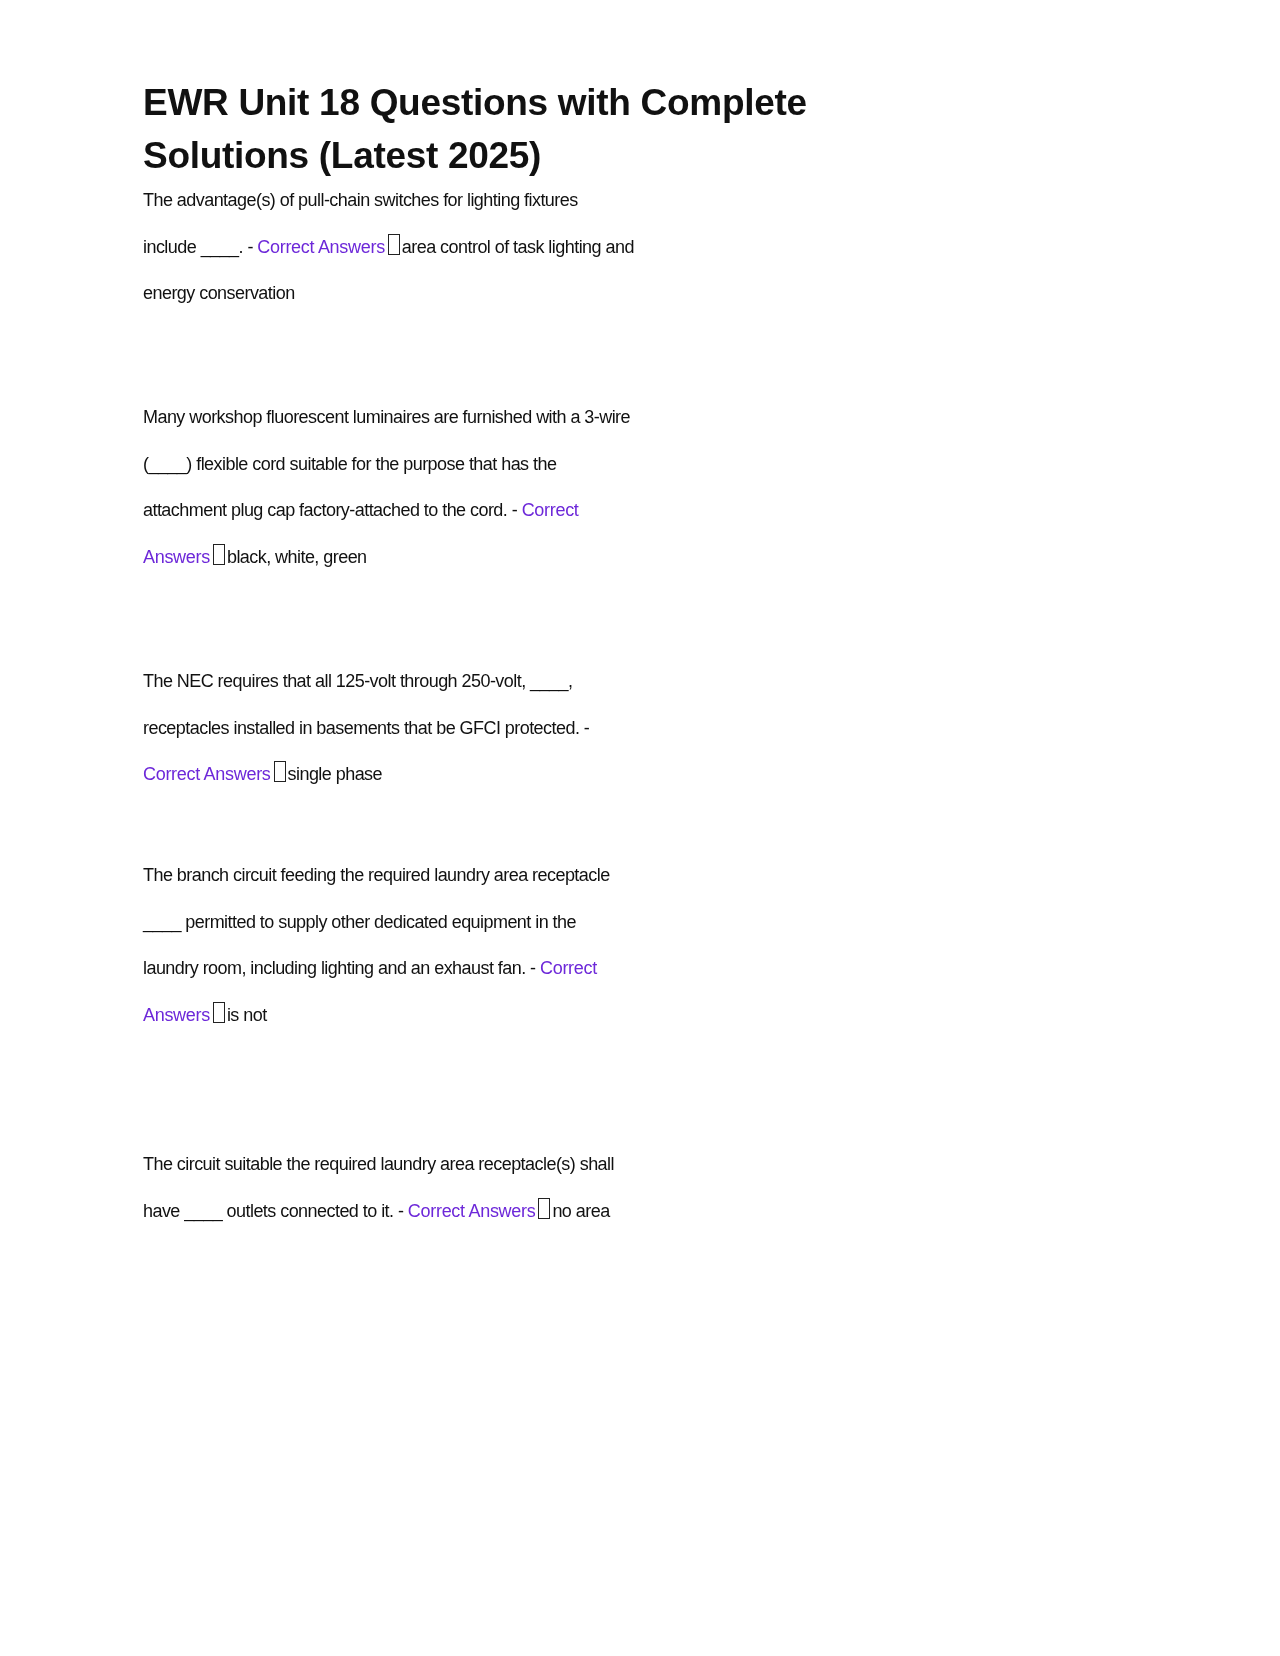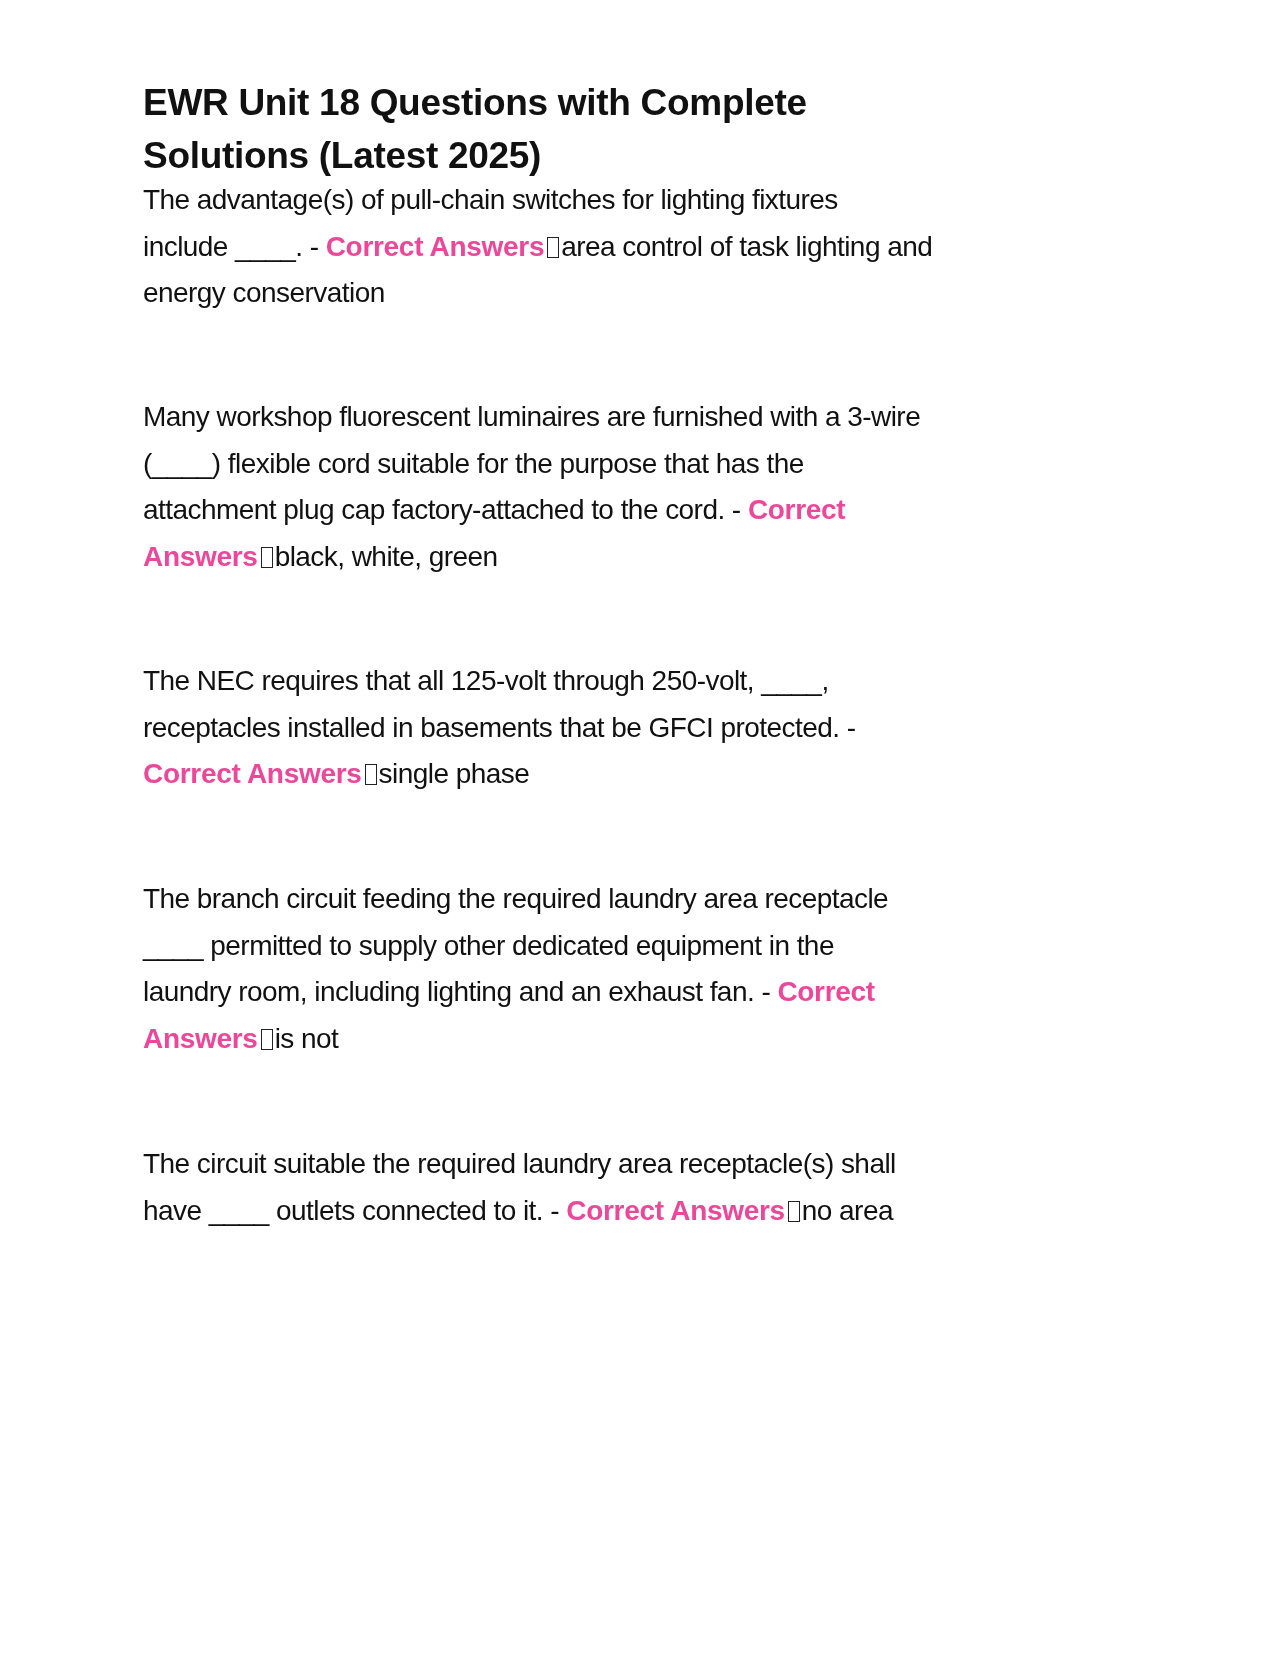--- a/index.html
+++ b/index.html
@@ -1,24 +1,24 @@
 <!DOCTYPE html>
 <html><head>
 <meta charset="utf-8">
 <style>
   html, body { margin: 0; padding: 0; background: #ffffff; }
   body { width: 1280px; height: 1656px; position: relative; overflow: hidden;
          font-family: "Liberation Sans", "DejaVu Sans", sans-serif; color: #111111; }
   .page { position: absolute; left: 0; top: 0; width: 1280px; height: 1324px; }
   .title { position: absolute; left: 143px; top: 76px; margin: 0;
            font-size: 37px; font-weight: bold; line-height: 53px; letter-spacing: -0.3px; }
-  .qa { position: absolute; left: 143px; margin: 0; font-size: 28px; line-height: 46.6px;
+  .qa { position: absolute; left: 143px; margin: 0; font-size: 18px; line-height: 46.6px;
         letter-spacing: -0.55px; white-space: nowrap; }
   .line { display: block; }
-  .ans-label { color: #ec4899; font-weight: bold; letter-spacing: -0.3px; }
+  .ans-label { color: #6d28d9; font-weight: normal; letter-spacing: -0.3px; }
   .missing { display: inline-block; width: 12px; height: 21px; border: 1.5px solid #222;
              box-sizing: border-box; vertical-align: -2px; margin: 0 2px 0 3px; }
 </style>
 </head>
 <body>
 
 <div class="page">
 
   <h1 class="title">
     <span class="line">EWR Unit 18 Questions with Complete</span>
@@ -37,21 +37,21 @@
     <span class="line"><span>attachment plug cap factory-attached to the cord. - </span><span class="ans-label">Correct</span></span>
     <span class="line"><span class="ans-label">Answers</span><span class="missing"></span><span>black, white, green</span></span>
   </p>
 
   <p class="qa" style="top:658px">
     <span class="line">The NEC requires that all 125-volt through 250-volt, ____,</span>
     <span class="line">receptacles installed in basements that be GFCI protected. -</span>
     <span class="line"><span class="ans-label">Correct Answers</span><span class="missing"></span><span>single phase</span></span>
   </p>
 
-  <p class="qa" style="top:876px">
+  <p class="qa" style="top:852px">
     <span class="line">The branch circuit feeding the required laundry area receptacle</span>
     <span class="line">____ permitted to supply other dedicated equipment in the</span>
     <span class="line"><span>laundry room, including lighting and an exhaust fan. - </span><span class="ans-label">Correct</span></span>
     <span class="line"><span class="ans-label">Answers</span><span class="missing"></span><span>is not</span></span>
   </p>
 
   <p class="qa" style="top:1141px">
     <span class="line">The circuit suitable the required laundry area receptacle(s) shall</span>
     <span class="line"><span>have ____ outlets connected to it. - </span><span class="ans-label">Correct Answers</span><span class="missing"></span><span>no area</span></span>
   </p>

